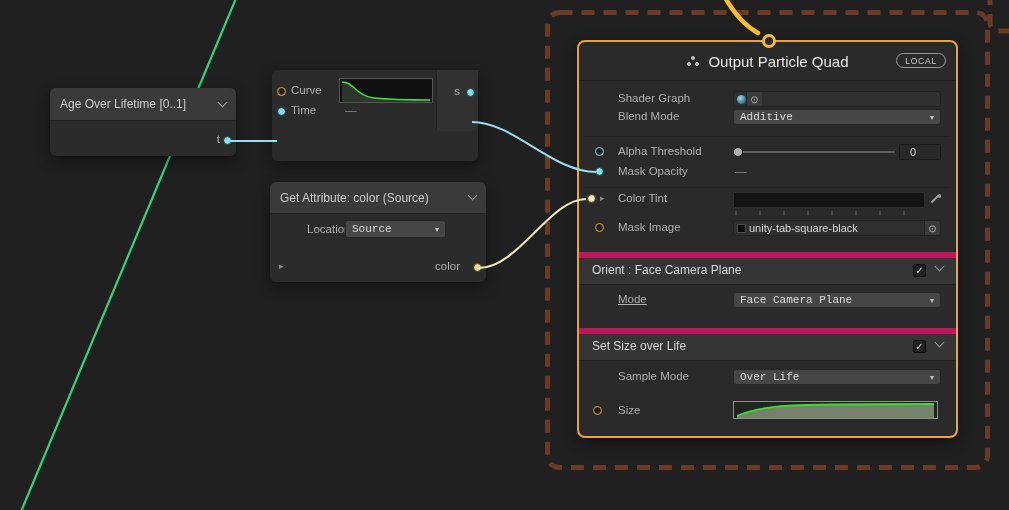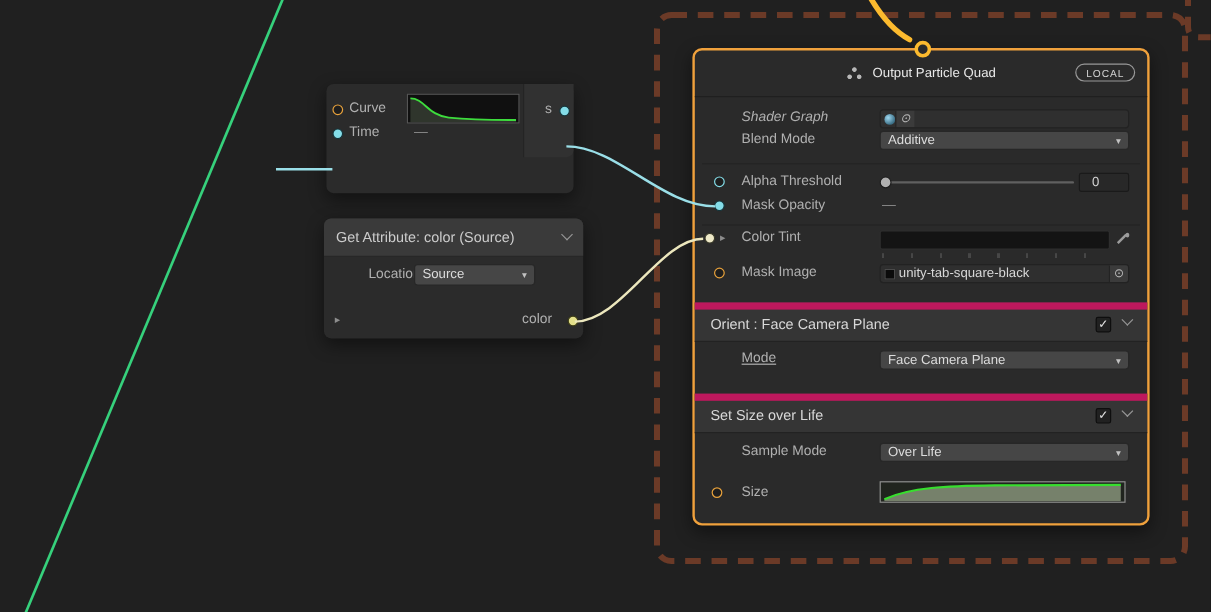--- a/index.html
+++ b/index.html
@@ -15,21 +15,21 @@
   .label{position:absolute;font-size:11.5px;color:#b0b0b0;white-space:nowrap;}
   .value{position:absolute;font-size:11.5px;color:#d6d6d6;white-space:nowrap;}
   .dim{color:#8a8a8a;}
   .port{position:absolute;width:9px;height:9px;border-radius:50%;box-sizing:border-box;}
   .p-cyan-f{background:#84dde8;border:1px solid #16343a;}
   .p-cyan-h{background:#1e1e1e;border:1.6px solid #84dde8;}
   .p-orange-h{background:#1e1e1e;border:1.6px solid #e8a23c;}
   .p-yellow-f{background:#e3df8a;border:1px solid #3a3a16;}
   .p-cream-f{background:#eee9c8;border:1px solid #3a3a2a;}
   .dropdown{position:absolute;display:flex;align-items:center;background:#464646;border:1px solid #272727;border-radius:3px;padding:0 6px;box-sizing:border-box;font-size:11px;color:#dcdcdc;}
-  .dd-text{flex:1;white-space:nowrap;overflow:hidden;}
+  .dd-text{flex:1;white-space:nowrap;overflow:hidden;font-family:Liberation Mono, monospace;}
   .dd-arrow{font-size:8px;color:#c2c2c2;margin-left:4px;flex:none;}
   .objfield{position:absolute;display:flex;align-items:center;background:#2f2f2f;border:1px solid #222;border-radius:3px;box-sizing:border-box;font-size:11px;color:#d8d8d8;overflow:hidden;}
   .of-text{flex:1;white-space:nowrap;overflow:hidden;padding:0 3px;}
   .of-picker{flex:none;width:15px;height:100%;display:flex;align-items:center;justify-content:center;background:#3b3b3b;border-left:1px solid #232323;color:#b8b8b8;font-size:10px;}
   .sg-icon{flex:none;width:9px;height:9px;border-radius:50%;margin-left:3px;background:radial-gradient(circle at 35% 35%,#9fd8f0,#3b6f86 70%);}
   .tex-icon{flex:none;width:9px;height:9px;margin-left:3px;background:#0b0b0b;border:1px solid #4a4a4a;box-sizing:border-box;}
   .section-hdr{position:absolute;left:0;right:0;height:26px;background:#353535;border-top:6px solid #be185d;border-bottom:1px solid #222;}
   .section-title{position:absolute;left:13px;top:5px;font-size:12px;color:#d8d8d8;white-space:nowrap;}
   .checkbox{position:absolute;width:13px;height:13px;background:#212121;border:1px solid #0e0e0e;border-radius:2px;color:#e2e2e2;font-size:10px;line-height:12px;text-align:center;box-sizing:border-box;}
   .numfield{position:absolute;background:#282828;border:1px solid #1a1a1a;border-radius:2px;font-size:11px;color:#d2d2d2;box-sizing:border-box;padding:1px 0 0 10px;}
@@ -54,20 +54,30 @@
 <body>
 
 <div id="canvas">
 
   <svg class="layer under" width="1009" height="510" viewBox="0 0 1009 510">
     <path d="M 237 -4 L 20 514" stroke="#36d17c" stroke-width="2.2" fill="none"></path>
     <rect x="547.5" y="12.5" width="440" height="455" rx="12" fill="none" stroke="#6b3a27" stroke-width="5" stroke-dasharray="13 9"></rect>
     <path d="M 990 -8 L 990 22 Q 990 31 999 31 L 1014 31" fill="none" stroke="#6b3a27" stroke-width="5" stroke-dasharray="13 9"></path>
   </svg>
 
+  <div class="node" style="left:50px;top:88px;width:186px;height:68px;">
+    <div class="node-header" style="height:33px;">
+      <span class="node-title">Age Over Lifetime [0..1]</span>
+      <span class="cssChev"></span>
+    </div>
+    <div class="node-body" style="height:34px;">
+      <span class="label" style="right:16px;top:12px;">t</span>
+      <span class="port p-cyan-f" style="right:4px;top:15px;"></span>
+    </div>
+  </div>
 
   <div class="node" style="left:272px;top:70px;width:206px;height:91px;">
     <div class="node-body" style="height:61px;">
       <div style="position:absolute;right:0;top:0;bottom:0;width:41px;background:#313131;border-left:1px solid #222;border-radius:0 0 6px 0;"></div>
       <span class="port p-orange-h" style="left:5px;top:17px;"></span>
       <span class="label" style="left:19px;top:14px;">Curve</span>
       <div class="curvefield" style="left:67px;top:8px;width:94px;height:25px;">
         <svg width="92" height="23" viewBox="0 0 92 23" style="display:block">
           <path d="M2 3 C 14 3 16 17 34 19 C 55 21 75 21 90 21 L 90 23 L 2 23 Z" fill="rgba(130,150,120,0.28)"></path>
           <path d="M2 3 C 14 3 16 17 34 19 C 55 21 75 21 90 21" stroke="#3ddc3d" stroke-width="1.6" fill="none"></path>
@@ -96,25 +106,25 @@
       <span class="label" style="right:26px;top:46px;">color</span>
       <span class="port p-yellow-f" style="right:4px;top:49px;"></span>
     </div>
   </div>
 
   <div class="node" style="left:577px;top:40px;width:381px;height:398px;background:#2a2a2a;border:2px solid #f0a13c;border-radius:8px;box-sizing:border-box;">
     <div class="flow-connector" style="left:183px;top:-8px;"></div>
 
     <div style="position:relative;height:38px;border-bottom:1px solid #1f1f1f;display:flex;align-items:center;justify-content:center;gap:8px;">
       <span class="particles-icon"></span>
-      <span style="font-size:11px;color:#e8e8e8;white-space:nowrap;">Output Particle Quad</span>
+      <span style="font-size:15px;color:#e8e8e8;white-space:nowrap;">Output Particle Quad</span>
       <span class="badge">LOCAL</span>
     </div>
 
-    <div style="position:absolute;left:0;right:0;top:49px;height:16px;font-style:italic;">
+    <div style="position:absolute;left:0;right:0;top:49px;height:16px;">
       <span class="label" style="left:39px;top:1px;">Shader Graph</span>
       <div class="objfield" style="left:154px;top:0;width:208px;height:16px;">
         <span class="sg-icon"></span>
         <span class="of-picker">⊙</span>
       </div>
     </div>
 
     <div style="position:absolute;left:0;right:0;top:67px;height:16px;">
       <span class="label" style="left:39px;top:1px;">Blend Mode</span>
       <div class="dropdown" style="left:154px;top:0;width:208px;height:16px;">

